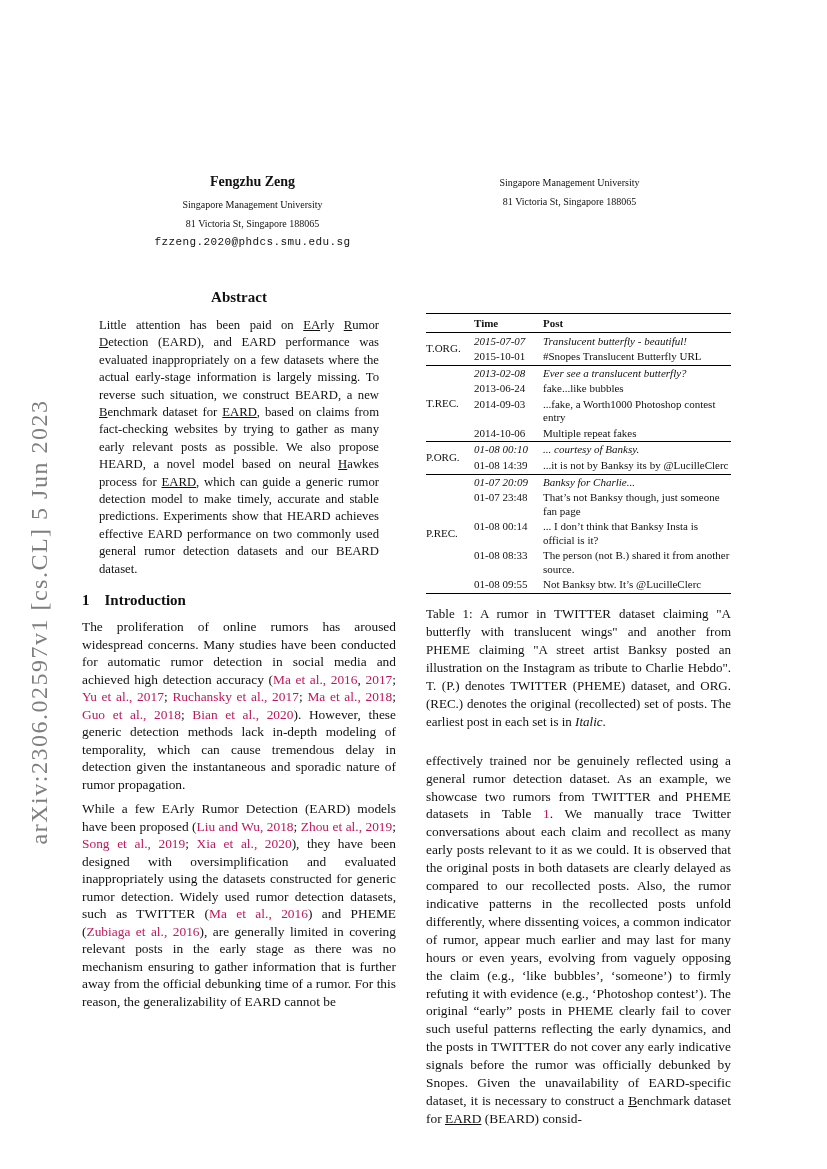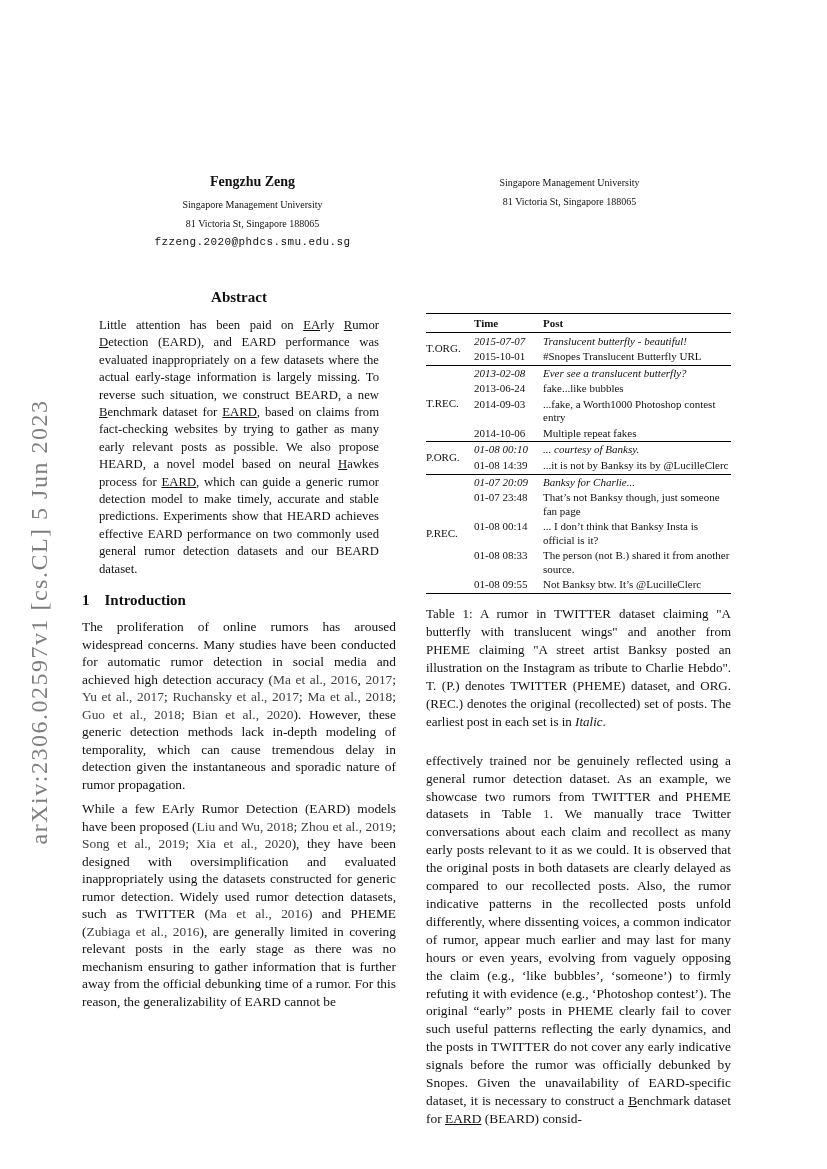--- a/index.html
+++ b/index.html
@@ -21,21 +21,21 @@
   .col-left{position:absolute;left:82px;top:289px;width:314px;}
   .col-right{position:absolute;left:426px;top:313px;width:305px;}
   .abstract-heading{margin:0 0 11px 0;text-align:center;font-size:15px;font-weight:bold;}
   .abstract-body{margin:0 17px;font-size:12.7px;line-height:17.4px;text-align:justify;}
   .section-heading{margin:14px 0 9px 0;font-size:15px;font-weight:bold;display:flex;}
   .section-number{margin-right:15px;}
   .para{margin:0 0 7px 0;font-size:13.4px;line-height:17.5px;text-align:justify;}
   
   .seg-u{text-decoration:underline;}
   .seg-i{font-style:italic;}
-  .seg-link,.seg-ref{color:#404040;}
+  .seg-link,.seg-ref{color:#be185d;}
   
   table.rumor{width:100%;border-collapse:collapse;font-size:11px;line-height:13.4px;
               border-top:1.6px solid #000;border-bottom:1.6px solid #000;}
   table.rumor thead{border-bottom:1px solid #000;}
   table.rumor tbody{border-top:1px solid #000;}
   table.rumor th{font-weight:bold;text-align:left;padding:2.5px 0;}
   table.rumor td{vertical-align:top;padding:1.1px 0;}
   table.rumor .lbl{width:44px;vertical-align:middle;padding-right:4px;}
   table.rumor .time{width:63px;padding-right:6px;}
   table.rumor .it{font-style:italic;}

